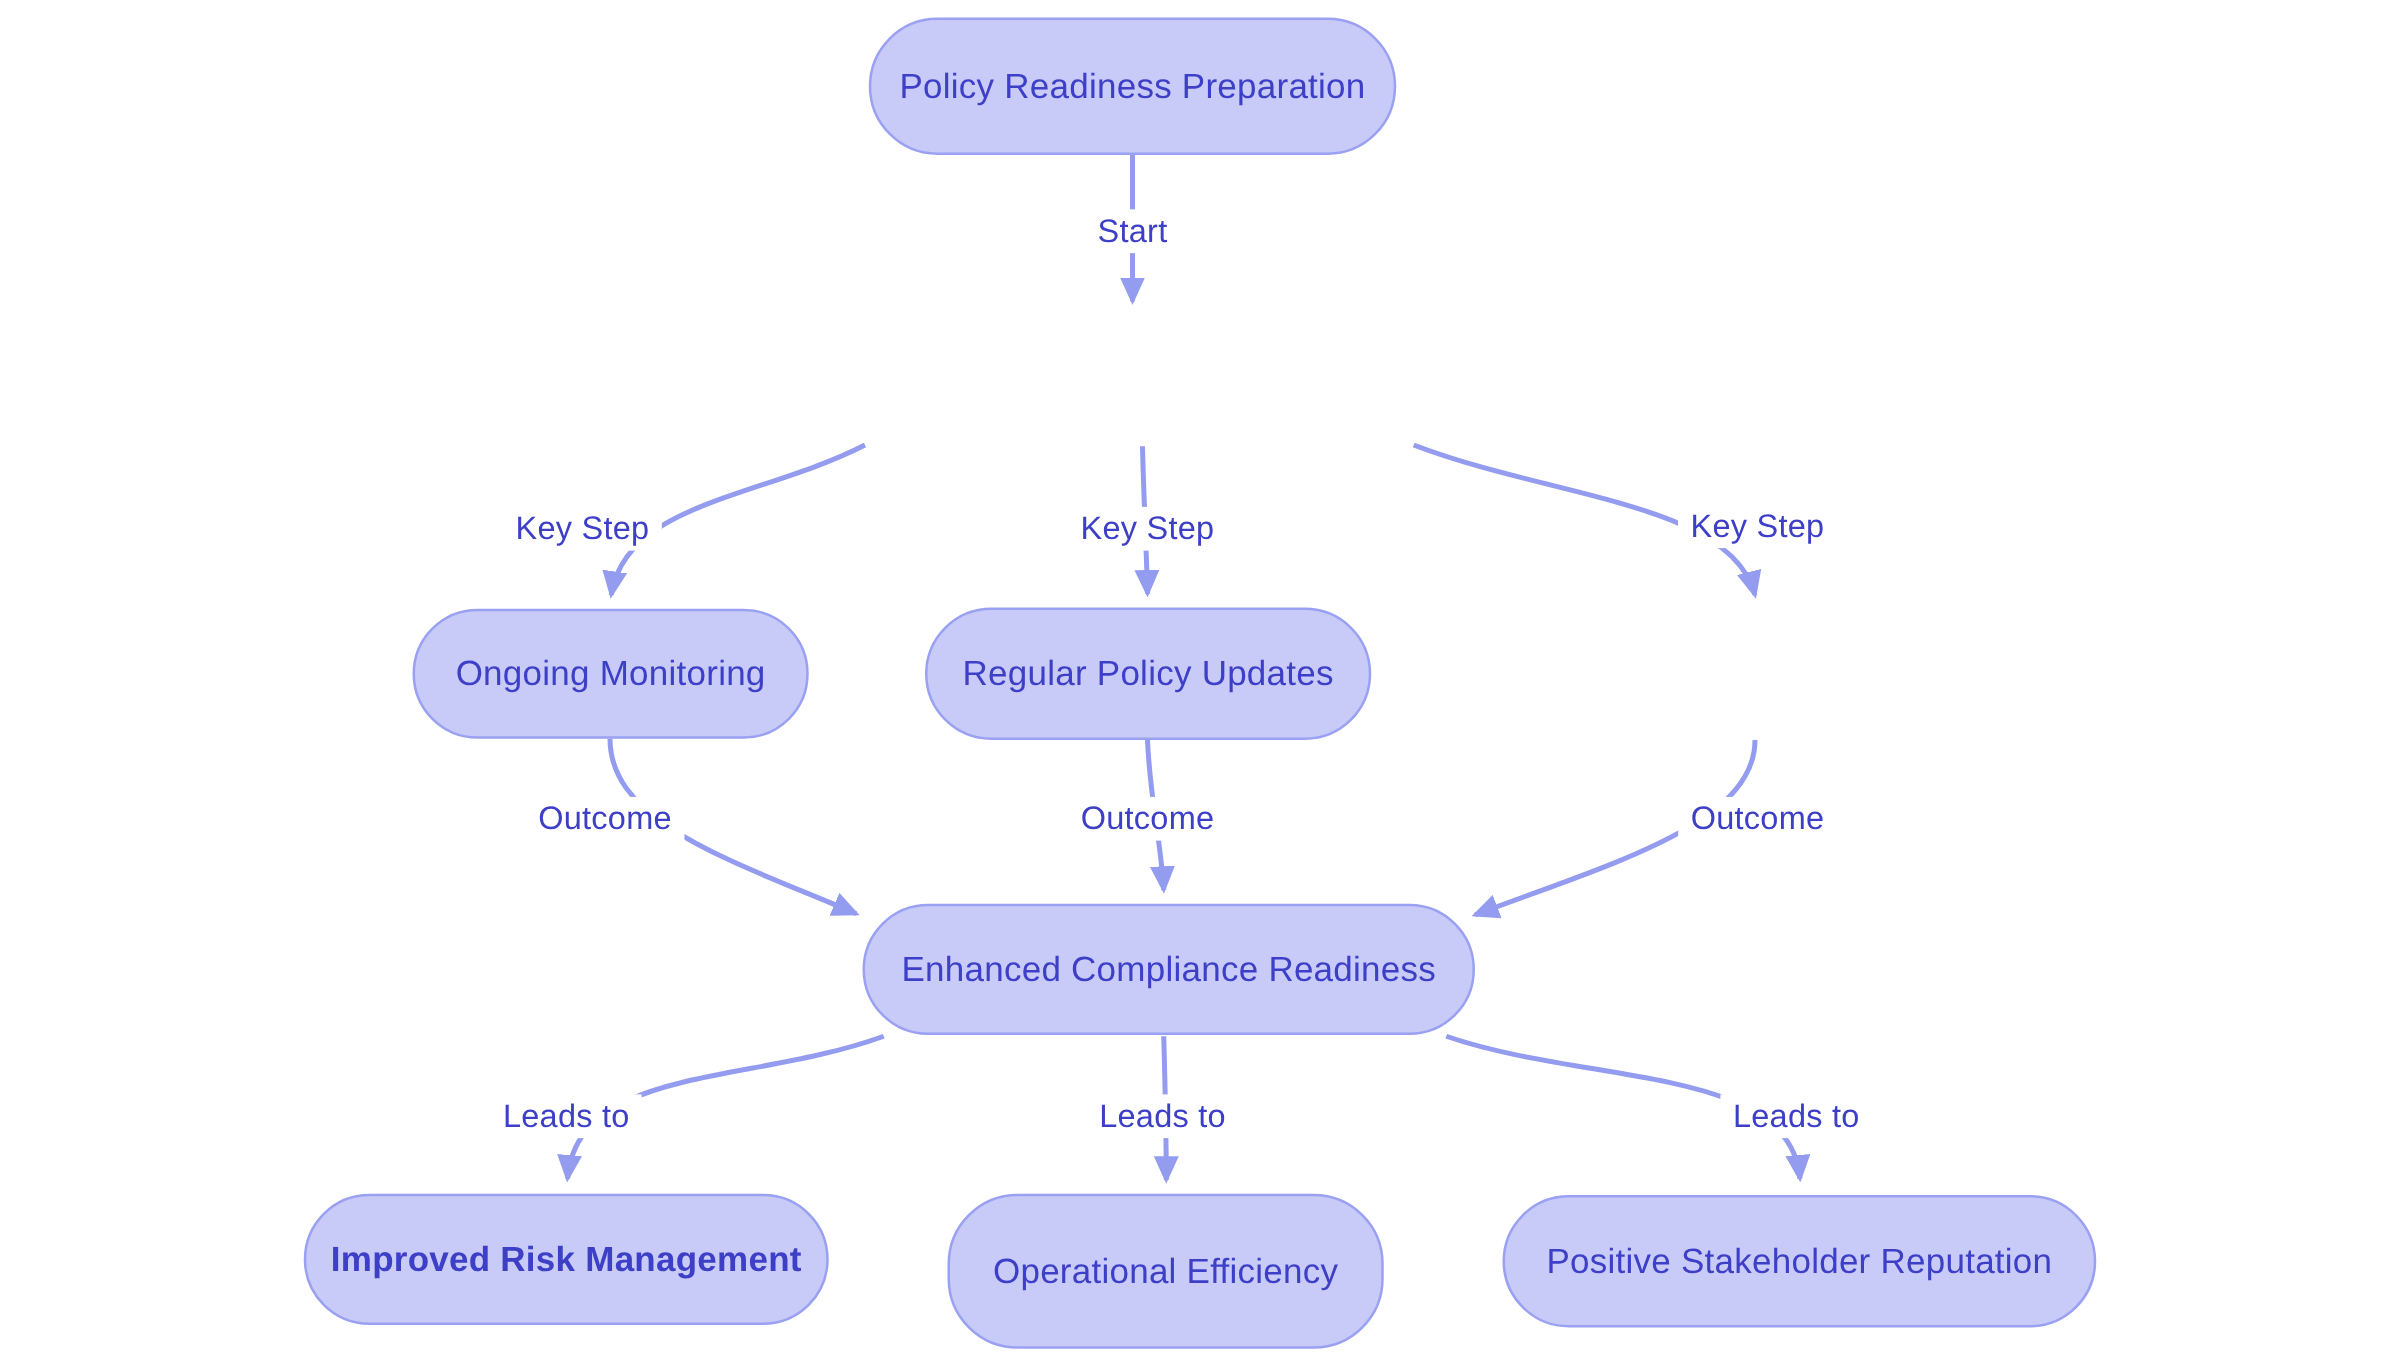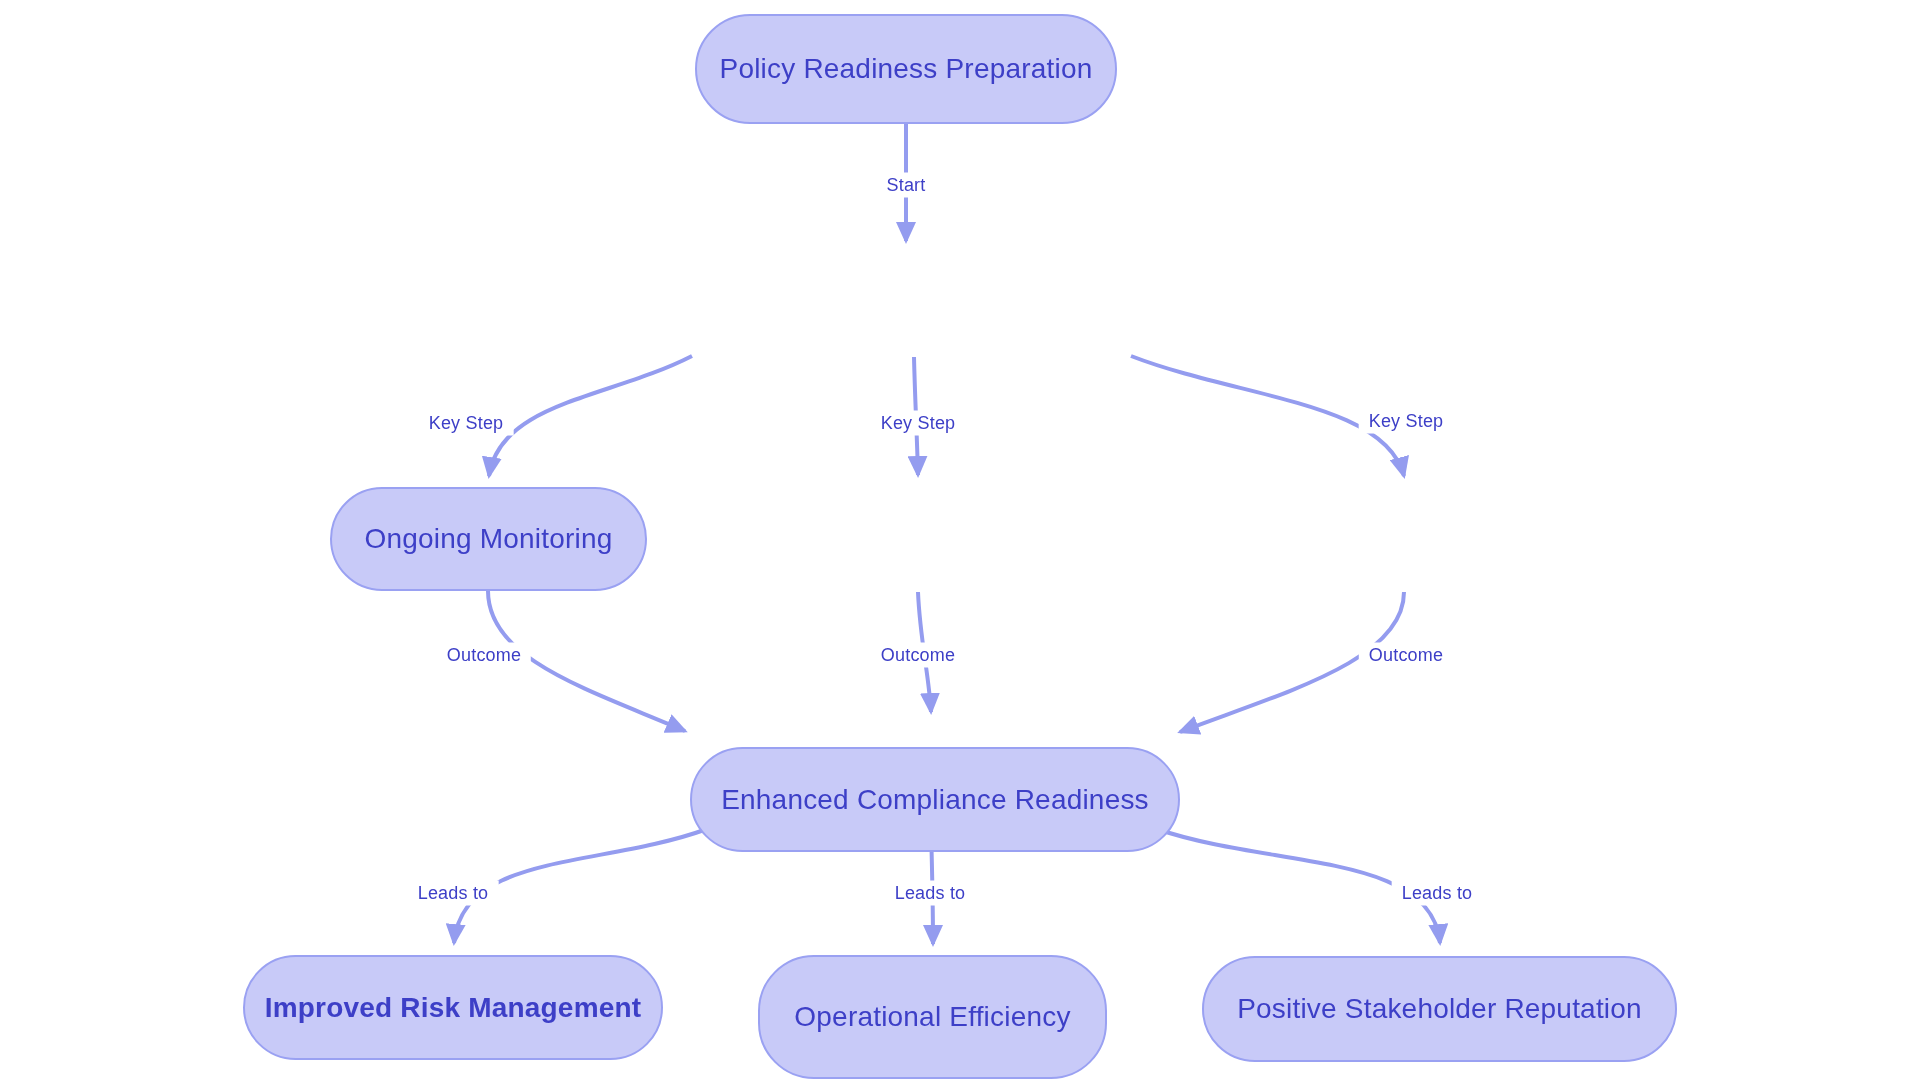--- a/index.html
+++ b/index.html
@@ -35,21 +35,21 @@
     font-weight:500;
     letter-spacing:.2px;
     text-align:center;
     box-sizing:border-box;
   }
   .edge-label{
     position:absolute;
     transform:translate(-50%,-50%);
     background:var(--background);
     color:var(--text);
-    font-size:18px;
+    font-size:26px;
     font-weight:500;
     letter-spacing:.2px;
     padding:2px 10px;
     white-space:nowrap;
   }
 </style>
 </head>
 <body>
 
 <div class="canvas">
@@ -71,23 +71,24 @@
     <path class="link" marker-end="url(#arrowhead)" d="M 707,829 C 600,868 462,852 454,943"></path>
     <path class="link" marker-end="url(#arrowhead)" d="M 931,829 C 932,865 933,905 933,944"></path>
     <path class="link" marker-end="url(#arrowhead)" d="M 1157,829 C 1270,868 1432,852 1440,943"></path>
   </svg>
 
   <div class="node" style="left:695px;top:14px;width:422px;height:110px;">Policy Readiness Preparation</div>
 
 
   <div class="node" style="left:330px;top:487px;width:317px;height:104px;">Ongoing Monitoring</div>
 
+  <div class="node" style="left:740px;top:486px;width:357px;height:106px;">Regular Policy Updates</div>
 
 
-  <div class="node" style="left:690px;top:723px;width:490px;height:105px;margin-top:24px;">Enhanced Compliance Readiness</div>
+  <div class="node" style="left:690px;top:723px;width:490px;height:105px;">Enhanced Compliance Readiness</div>
 
   <div class="node" style="left:243px;top:955px;width:420px;height:105px;font-weight:bold;">Improved Risk Management</div>
 
   <div class="node" style="left:758px;top:955px;width:349px;height:124px;">Operational Efficiency</div>
 
   <div class="node" style="left:1202px;top:956px;width:475px;height:106px;">Positive Stakeholder Reputation</div>
 
   <div class="edge-label" style="left:906px;top:185px;">Start</div>
 
   <div class="edge-label" style="left:466px;top:423px;">Key Step</div>

